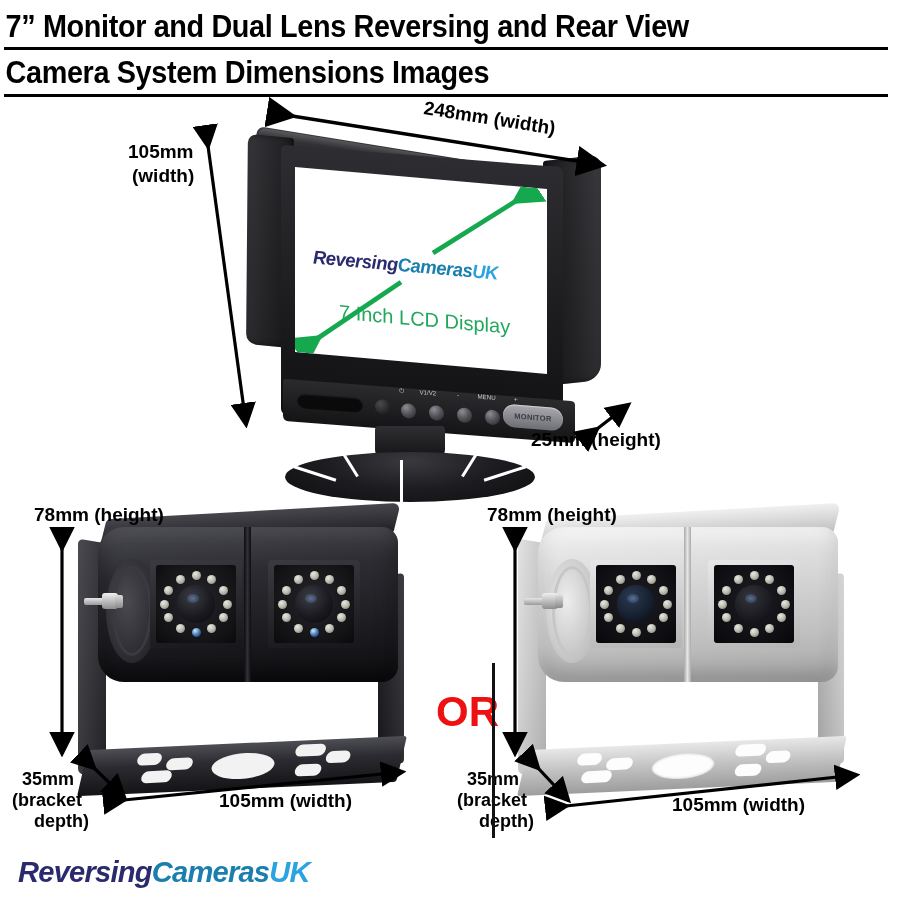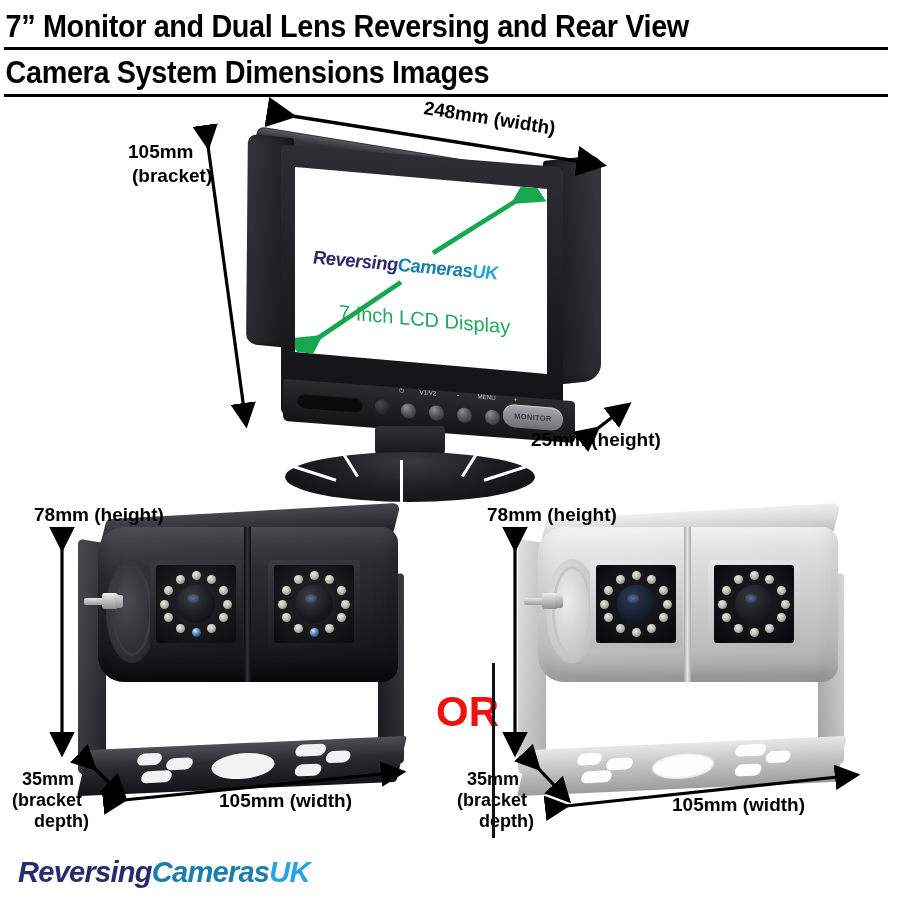--- a/index.html
+++ b/index.html
@@ -399,21 +399,21 @@
 
     <line x1="292" y1="116" x2="602" y2="165" stroke="#000" stroke-width="3.4" marker-start="url(#bk)" marker-end="url(#bk2)"></line>
 
     <line x1="208" y1="146" x2="246" y2="424" stroke="#000" stroke-width="3.2" marker-start="url(#bk3)" marker-end="url(#bk4)"></line>
 
     <line x1="597" y1="429" x2="628" y2="405" stroke="#000" stroke-width="3.2" marker-start="url(#bk3)" marker-end="url(#bk4)"></line>
   </svg>
 
   <div class="dim" style="left:424px; top:96px; transform:rotate(9deg); transform-origin:left center;">248mm (width)</div>
   <div class="dim" style="left:128px; top:140px;">105mm</div>
-  <div class="dim" style="left:132px; top:164px;">(bracket)</div>
+  <div class="dim" style="left:132px; top:164px;">(width)</div>
   <div class="dim" style="left:531px; top:428px;">25mm (height)</div>
 
   <div class="cam-group" id="cam-black">
     <div class="bracket-left" style="background:linear-gradient(95deg,#4a4a50,#222226);"></div>
     <div class="bracket-right" style="background:linear-gradient(265deg,#3c3c42,#17171a);"></div>
     <div class="bracket-base" style="background:linear-gradient(180deg,#4e4e55 0%,#2b2b31 40%,#141417 100%);">
       <div class="bhole" style="left:128px; top:10px; width:62px; height:26px; background:#f2f2f2;"></div>
       <div class="bslot" style="left:52px; top:6px; width:24px; height:12px; background:#f2f2f2;"></div>
       <div class="bslot" style="left:82px; top:12px; width:26px; height:12px; background:#f2f2f2;"></div>
       <div class="bslot" style="left:60px; top:24px; width:30px; height:12px; background:#f2f2f2;"></div>

